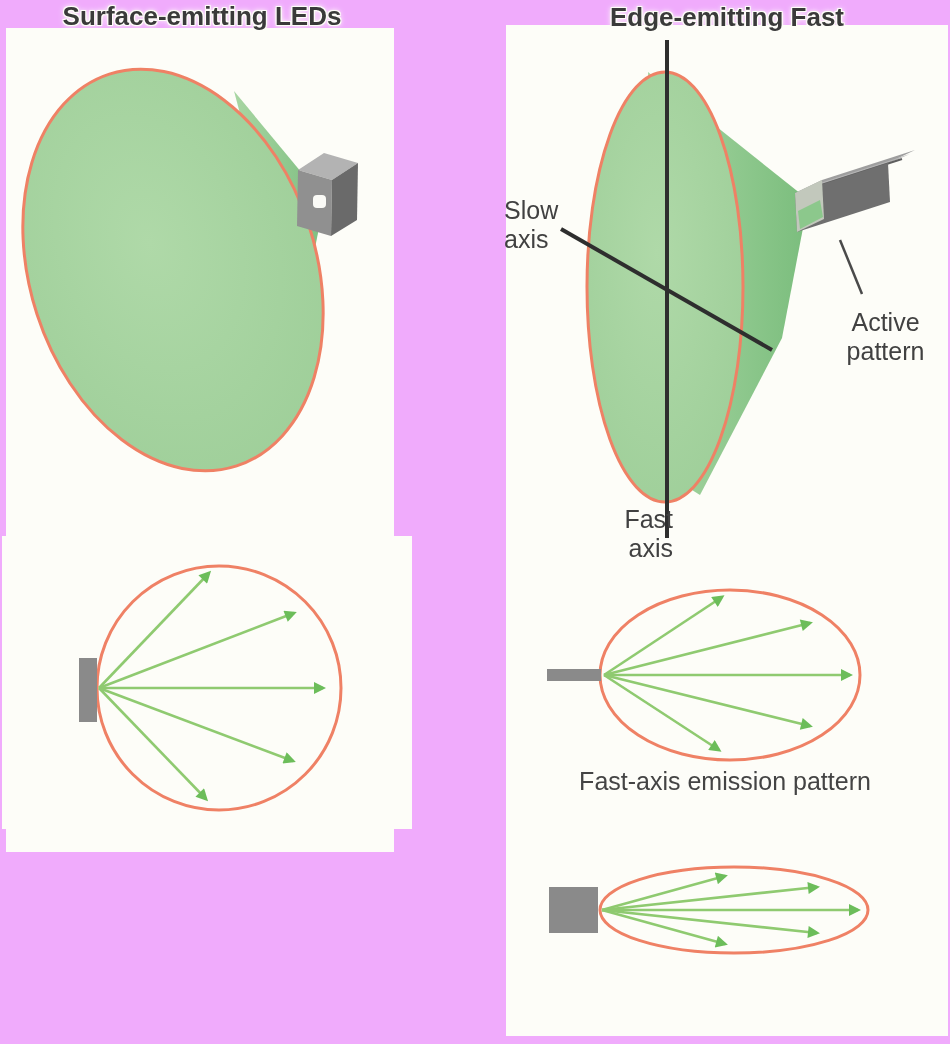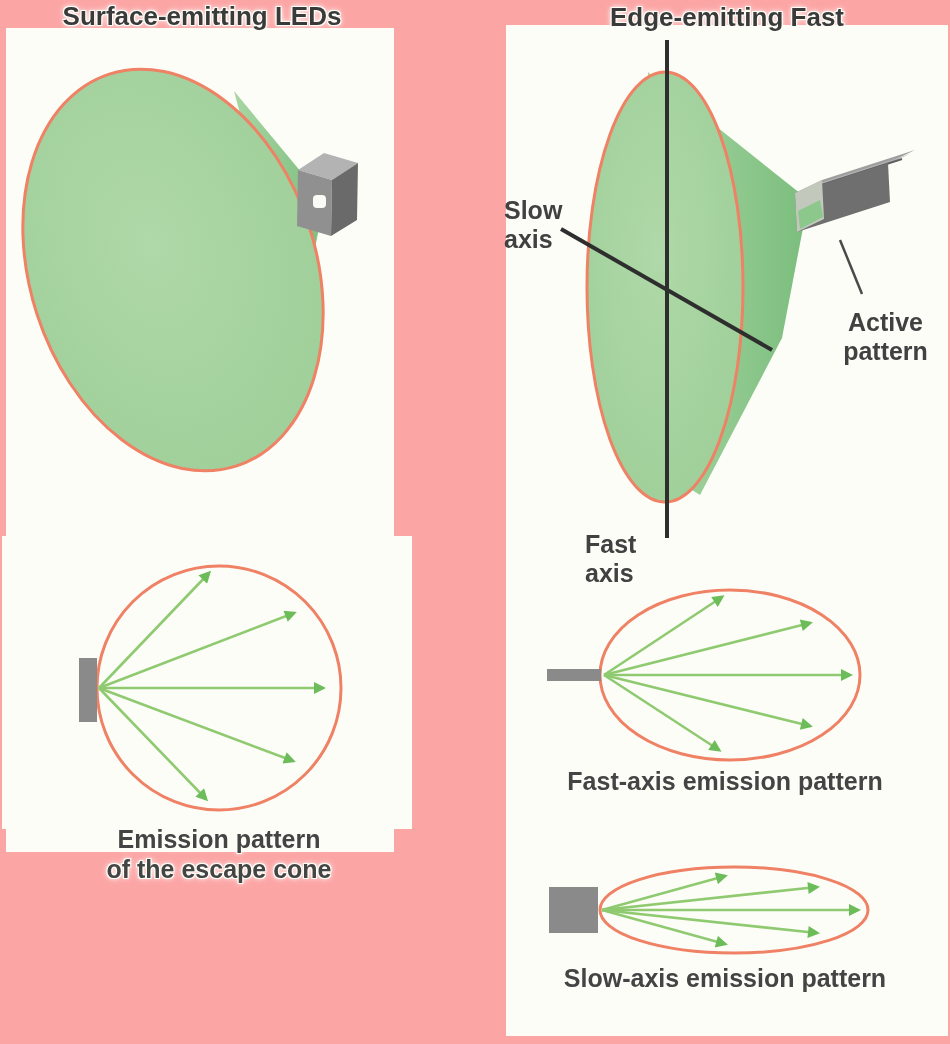--- a/index.html
+++ b/index.html
@@ -1,27 +1,27 @@
 <!DOCTYPE html>
 <html><head>
 <meta charset="utf-8">
 <style>
   html,body{margin:0;padding:0;background:#47734F;}
   .stage{
     position:relative;width:950px;height:1044px;overflow:hidden;
-    background:#fca5a5;
+    background:#f0abfc;
     font-family:"Liberation Sans", sans-serif;
     color:#3E3E3E;
   }
   .panel{position:absolute;background:#FDFDF8;}
   .p-left{left:6px;top:28px;width:388px;height:824px;}
   .p-left-ext{left:2px;top:536px;width:410px;height:293px;}
   .p-right{left:506px;top:25px;width:442px;height:1011px;}
   svg.art{position:absolute;left:0;top:0;}
-  .txt{position:absolute;line-height:1.16;font-weight:bold;}
+  .txt{position:absolute;line-height:1.16;}
   .title{font-size:26px;font-weight:700;text-align:center;color:#3A3A3A;}
   .halo{text-shadow:-1px -1px 0 #FDFDF8,1px -1px 0 #FDFDF8,-1px 1px 0 #FDFDF8,
         1px 1px 0 #FDFDF8,0 0 4px #FDFDF8,0 0 7px #FDFDF8;}
   .lbl{font-size:25px;color:#414141;}
   .cap{font-size:25px;color:#444444;text-align:center;line-height:1.2;}
   .line{display:block;}
 </style>
 </head>
 <body>
 
@@ -116,32 +116,27 @@
 
   <div class="txt title halo" style="left:42px;top:1px;width:320px;">Surface-emitting LEDs</div>
 
   <div class="txt title halo" style="left:567px;top:2px;width:320px;">Edge-emitting Fast</div>
 
   <div class="txt lbl" style="left:504px;top:196px;">
     <span class="line">Slow</span>
     <span class="line">axis</span>
   </div>
 
-  <div class="txt lbl" style="left:585px;top:530px;width:88px;text-align:left;">
+  <div class="txt lbl" style="left:585px;top:505px;width:88px;text-align:right;">
     <span class="line">Fast</span>
     <span class="line">axis</span>
   </div>
 
   <div class="txt lbl" style="left:843px;top:308px;width:85px;text-align:center;">
     <span class="line">Active</span>
     <span class="line">pattern</span>
   </div>
 
-  <div class="txt cap halo" style="left:39px;top:824px;width:360px;">
-    <span class="line">Emission pattern</span>
-    <span class="line">of the escape cone</span>
-  </div>
 
   <div class="txt cap" style="left:545px;top:766px;width:360px;">Fast-axis emission pattern</div>
 
-  <div class="txt cap" style="left:545px;top:963px;width:360px;">Slow-axis emission pattern</div>
 
 </div>
 
 </body></html>

